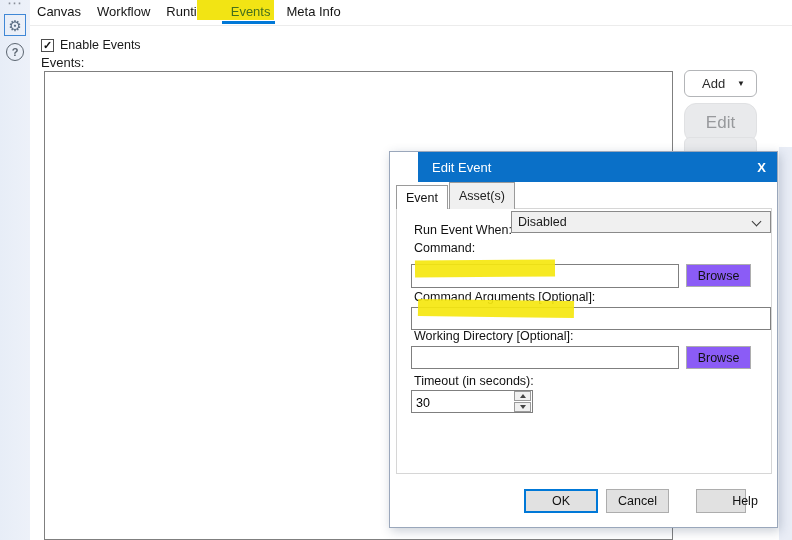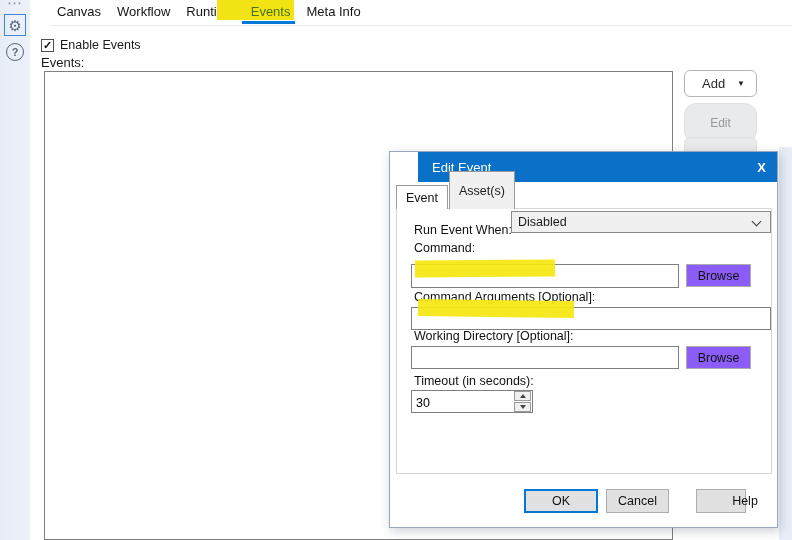--- a/index.html
+++ b/index.html
@@ -15,21 +15,21 @@
   .sidebar .dots { position:absolute; left:7px; top:-6px; color:#8a8f99; font-size:15px; letter-spacing:1px; }
   .sidebar .gearbox { position:absolute; left:4px; top:14px; width:22px; height:22px;
     border:1px solid #3f87d6; display:flex; align-items:center; justify-content:center; }
   .sidebar .gear { font-size:15px; color:#5b6e84; line-height:1; }
   .sidebar .helpcirc { position:absolute; left:6px; top:43px; width:18px; height:18px;
     border:1.6px solid #5b6570; border-radius:50%; display:flex; align-items:center; justify-content:center;
     color:#5b6570; font-size:11px; font-weight:bold; }
 
   
   .tabbar { position:absolute; left:30px; top:0; right:0; height:26px; background:#fff;
-    border-bottom:1px solid #ececec; display:flex; align-items:flex-start; padding-left:7px;margin-left:20px; }
+    border-bottom:1px solid #ececec; display:flex; align-items:flex-start; padding-left:7px; }
   .mtab { position:relative; font-size:13px; color:#141414; padding:4px 0 0 0; margin-right:16px; height:26px; cursor:default; }
   .mtab.active .mtab-label { position:relative; z-index:2; color:#46701c; }
   .mtab .hl { position:absolute; left:-34px; right:-4px; top:-2px; height:22px; background:#f2e414; z-index:1; }
   .mtab .underline { position:absolute; left:-9px; right:-5px; top:21px; height:2.5px; background:#0078d7; z-index:2; }
 
   
   .chkrow { position:absolute; left:41px; top:38px; display:flex; align-items:center; }
   .chkbox { width:13px; height:13px; border:1px solid #4d4d4d; background:#fff;
     display:flex; align-items:center; justify-content:center; font-size:11px; font-weight:bold; color:#111; }
   .chklabel { margin-left:6px; font-size:12.5px; }
@@ -37,38 +37,38 @@
   .listbox { position:absolute; left:44px; top:71px; width:629px; height:469px;
     background:#fff; border:1px solid #7f7f7f; }
 
   .btn-add { position:absolute; left:684px; top:70px; width:73px; height:27px;
     background:#fff; border:1px solid #b3b5b8; border-radius:6px;
     display:flex; align-items:center; justify-content:space-between;
     padding:0 11px 0 17px; font-size:13px; color:#2b2b2b; cursor:pointer; }
   .btn-add .arr { font-size:8px; color:#222; }
   .btn-edit { position:absolute; left:684px; top:103px; width:73px; height:40px;
     background:#e9eaec; border:1px solid #e0e1e3; border-radius:12px;
-    display:flex; align-items:center; justify-content:center; font-size:12px; color:#97999c; }
+    display:flex; align-items:center; justify-content:center; font-size:17px; color:#97999c; }
   .btn-partial { position:absolute; left:684px; top:137px; width:73px; height:22px;
     background:#e9eaec; border:1px solid #e0e1e3; border-radius:6px; }
   .right-strip { position:absolute; left:779px; top:147px; width:13px; height:393px; background:#e9edf6; }
 
   
   .dialog { position:absolute; left:389px; top:151px; width:389px; height:377px;
     background:#fff; border:1px solid #9aa7bb; box-shadow:2px 3px 10px rgba(40,60,90,.25); z-index:10; }
   .dlg-title { position:absolute; left:0; top:0; right:0; height:30px; background:#0a70c8;
     display:flex; align-items:center;margin-left:28px; }
   .dlg-title .ttl { color:#fff; font-size:13px; padding-left:14px; }
   .dlg-close { position:absolute; right:11px; top:0; height:30px; display:flex; align-items:center;
     color:#fff; font-size:13px; font-weight:bold; cursor:pointer; }
 
   .dtabs { position:absolute; left:6px; top:33px; height:24px; display:flex; align-items:flex-end; z-index:3; }
   .dtab { font-size:12.5px; padding:0 9px; display:flex; align-items:center; cursor:default; }
   .dtab.sel { height:24px; background:#fff; border:1px solid #9a9a9a; border-bottom:none; color:#111; }
-  .dtab.unsel { height:38px; background:#f0f0f0; border:1px solid #9a9a9a; border-bottom:none; color:#222; margin-left:1px; }
+  .dtab.unsel { height:27px; background:#f0f0f0; border:1px solid #9a9a9a; border-bottom:none; color:#222; margin-left:1px; }
   .dframe { position:absolute; left:6px; top:56px; width:376px; height:266px; border:1px solid #d6d6d6; background:#fff; }
 
   .dlabel { position:absolute; font-size:12.5px; color:#111; white-space:nowrap; }
   .textinput { position:absolute; background:#fff; border:1px solid #7f7f7f; font-size:12.5px;
     padding:0 5px; font-family:"Liberation Sans", sans-serif; color:#111; outline:none; }
   .combo { position:absolute; left:121px; top:59px; width:260px; height:22px; background:#f0f0f0;
     border:1px solid #8a8a8a; display:flex; align-items:center; padding-left:6px; font-size:12.5px; cursor:pointer; }
   .combo .chev { position:absolute; right:10px; top:7px; width:7px; height:7px;
     border-right:1.4px solid #3a3a3a; border-bottom:1.4px solid #3a3a3a; transform:rotate(45deg); margin-top:-1px; }
 

